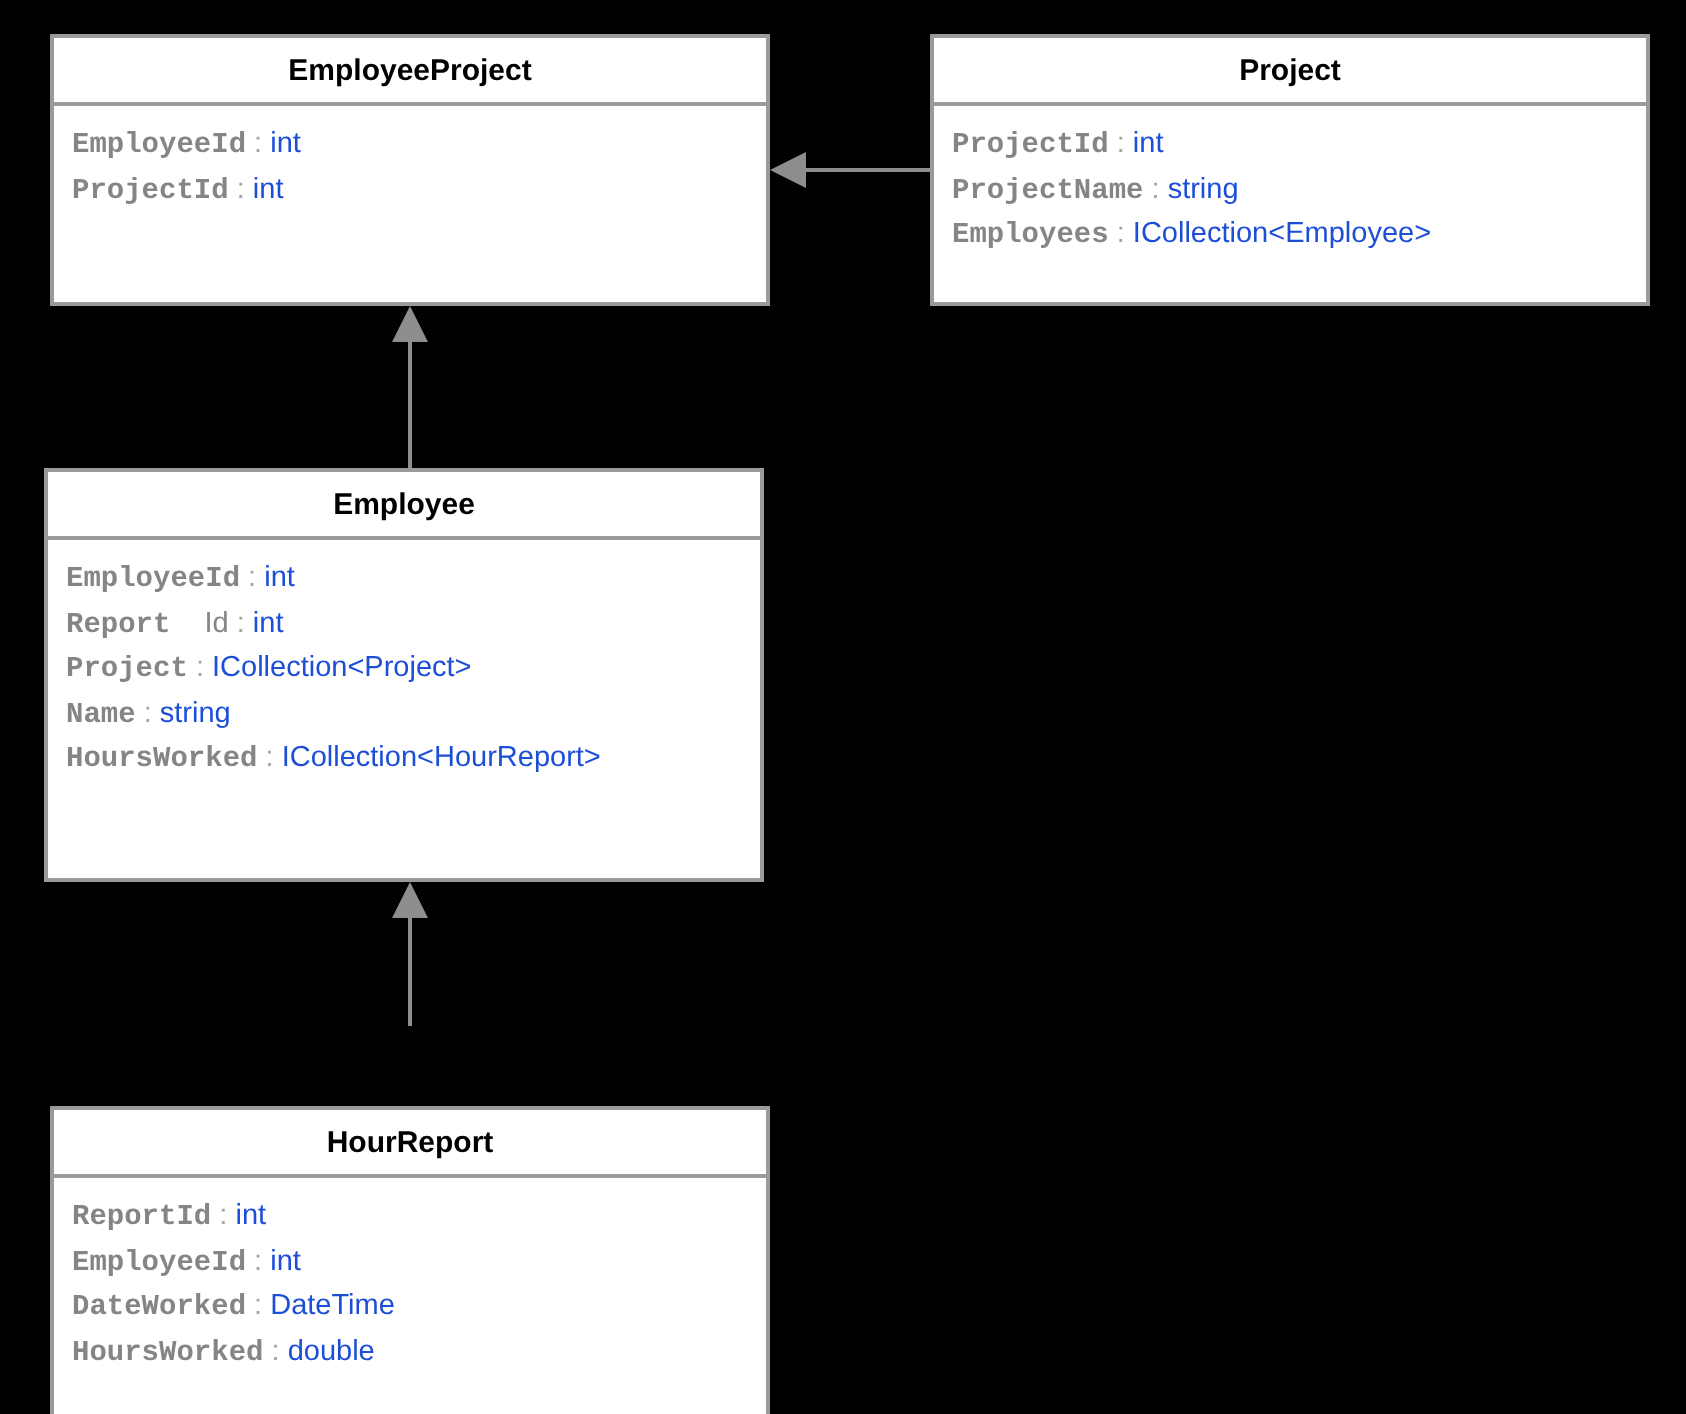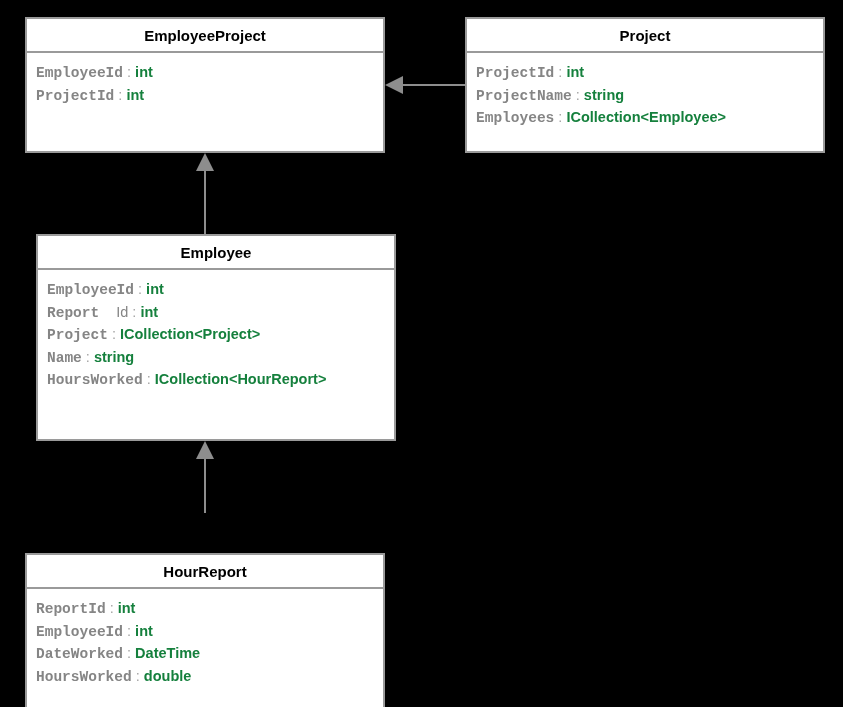--- a/index.html
+++ b/index.html
@@ -61,28 +61,28 @@
   .attr-name-soft {
     font-weight: normal;
     color: #858585;
     padding-left: 17px;
   }
   .attr-sep {
     color: #a5a5a5;
     font-weight: normal;
   }
   .attr-type {
-    color: #15803d;
-    font-weight: bold;
+    color: #1d4ed8;
+    font-weight: normal;
   }
 
   
   #box-employeeproject { left: 25px;  top: 17px;  width: 360px; height: 136px; }
   #box-project         { left: 465px; top: 17px;  width: 360px; height: 136px; }
-  #box-employee        { left: 36px;  top: 234px; width: 360px; height: 207px; }
+  #box-employee        { left: 22px;  top: 234px; width: 360px; height: 207px; }
   #box-hourreport      { left: 25px;  top: 513px; width: 360px; height: 161px; margin-top: 40px; }
 
   
   .edge-line-v {
     position: absolute;
     width: 2px;
     background: #8d8d8d;
   }
   .edge-line-h {
     position: absolute;

